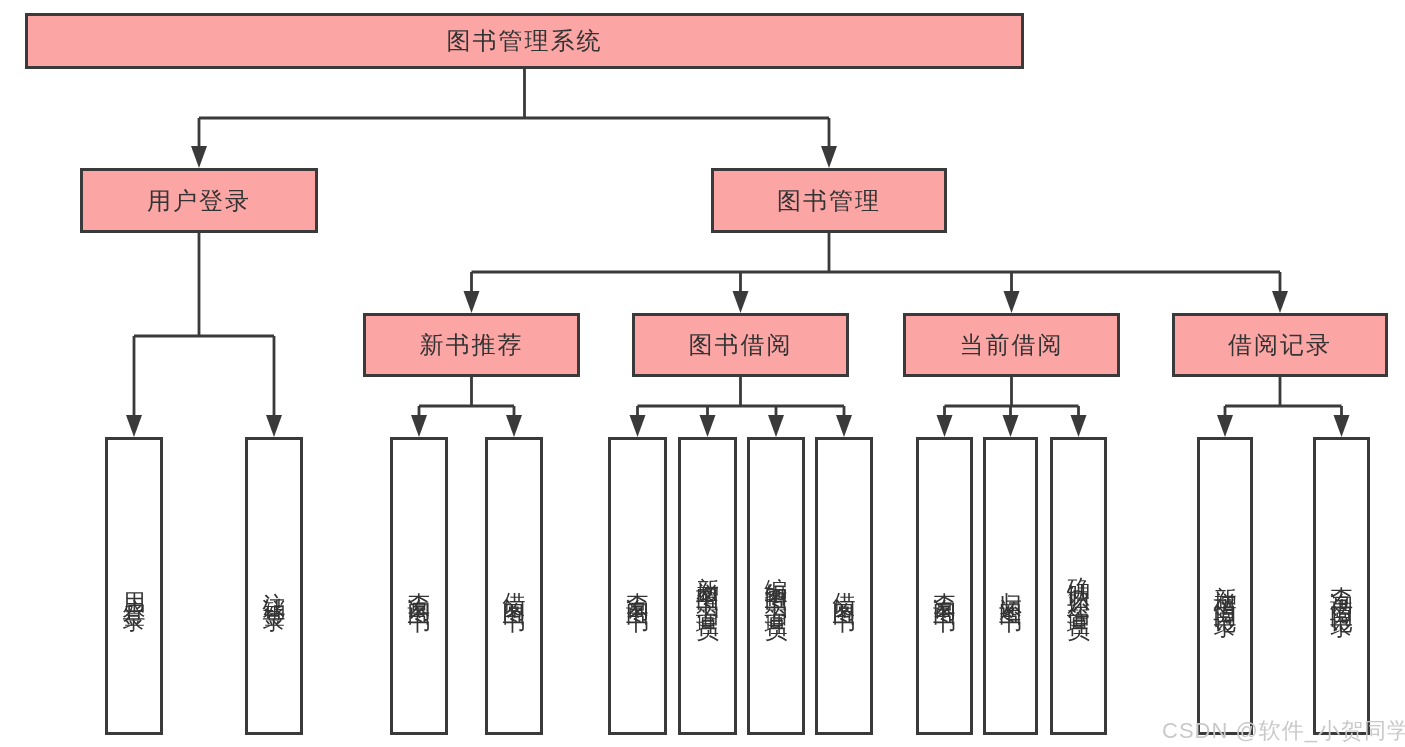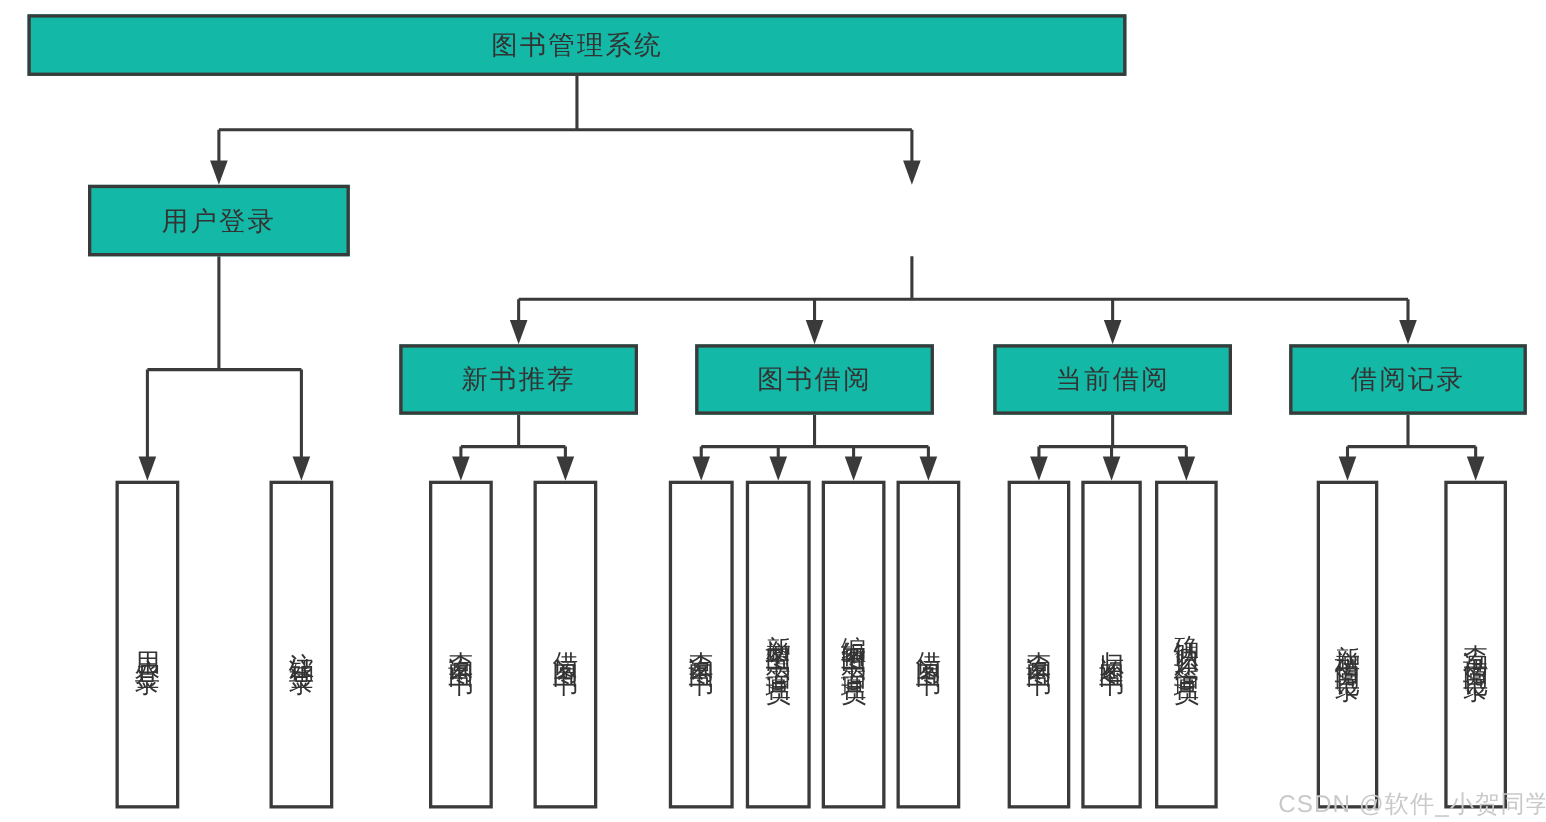--- a/index.html
+++ b/index.html
@@ -13,21 +13,21 @@
   }
   #connectors {
     position: absolute;
     left: 0; top: 0;
     z-index: 1;
   }
   .box {
     position: absolute;
     box-sizing: border-box;
     border: 3px solid #3a3a3a;
-    background: #14b8a6;
+    background: #fca5a5;
     display: flex;
     align-items: center;
     justify-content: center;
     color: #333333;
     font-size: 24px;
     letter-spacing: 2px;
     z-index: 2;
   }
   .vbox {
     position: absolute;
@@ -129,20 +129,23 @@
     </g>
   </svg>
 
   <div class="box lv1">
     <span>图书管理系统</span>
   </div>
 
   <div class="box lv2a">
     <span>用户登录</span>
   </div>
+  <div class="box lv2b">
+    <span>图书管理</span>
+  </div>
 
   <div class="box lv3 p-bb">
     <span>图书借阅</span>
   </div>
   <div class="box lv3 p-nb">
     <span>新书推荐</span>
   </div>
   <div class="box lv3 p-br">
     <span>借阅记录</span>
   </div>

